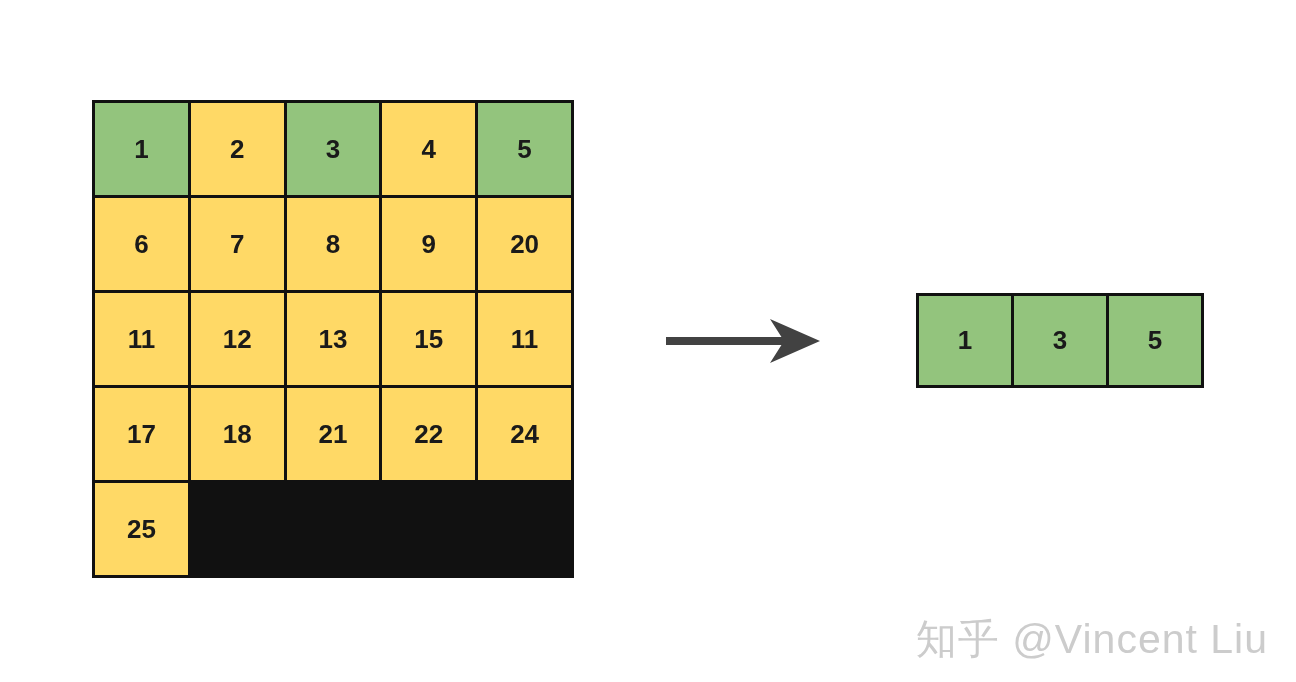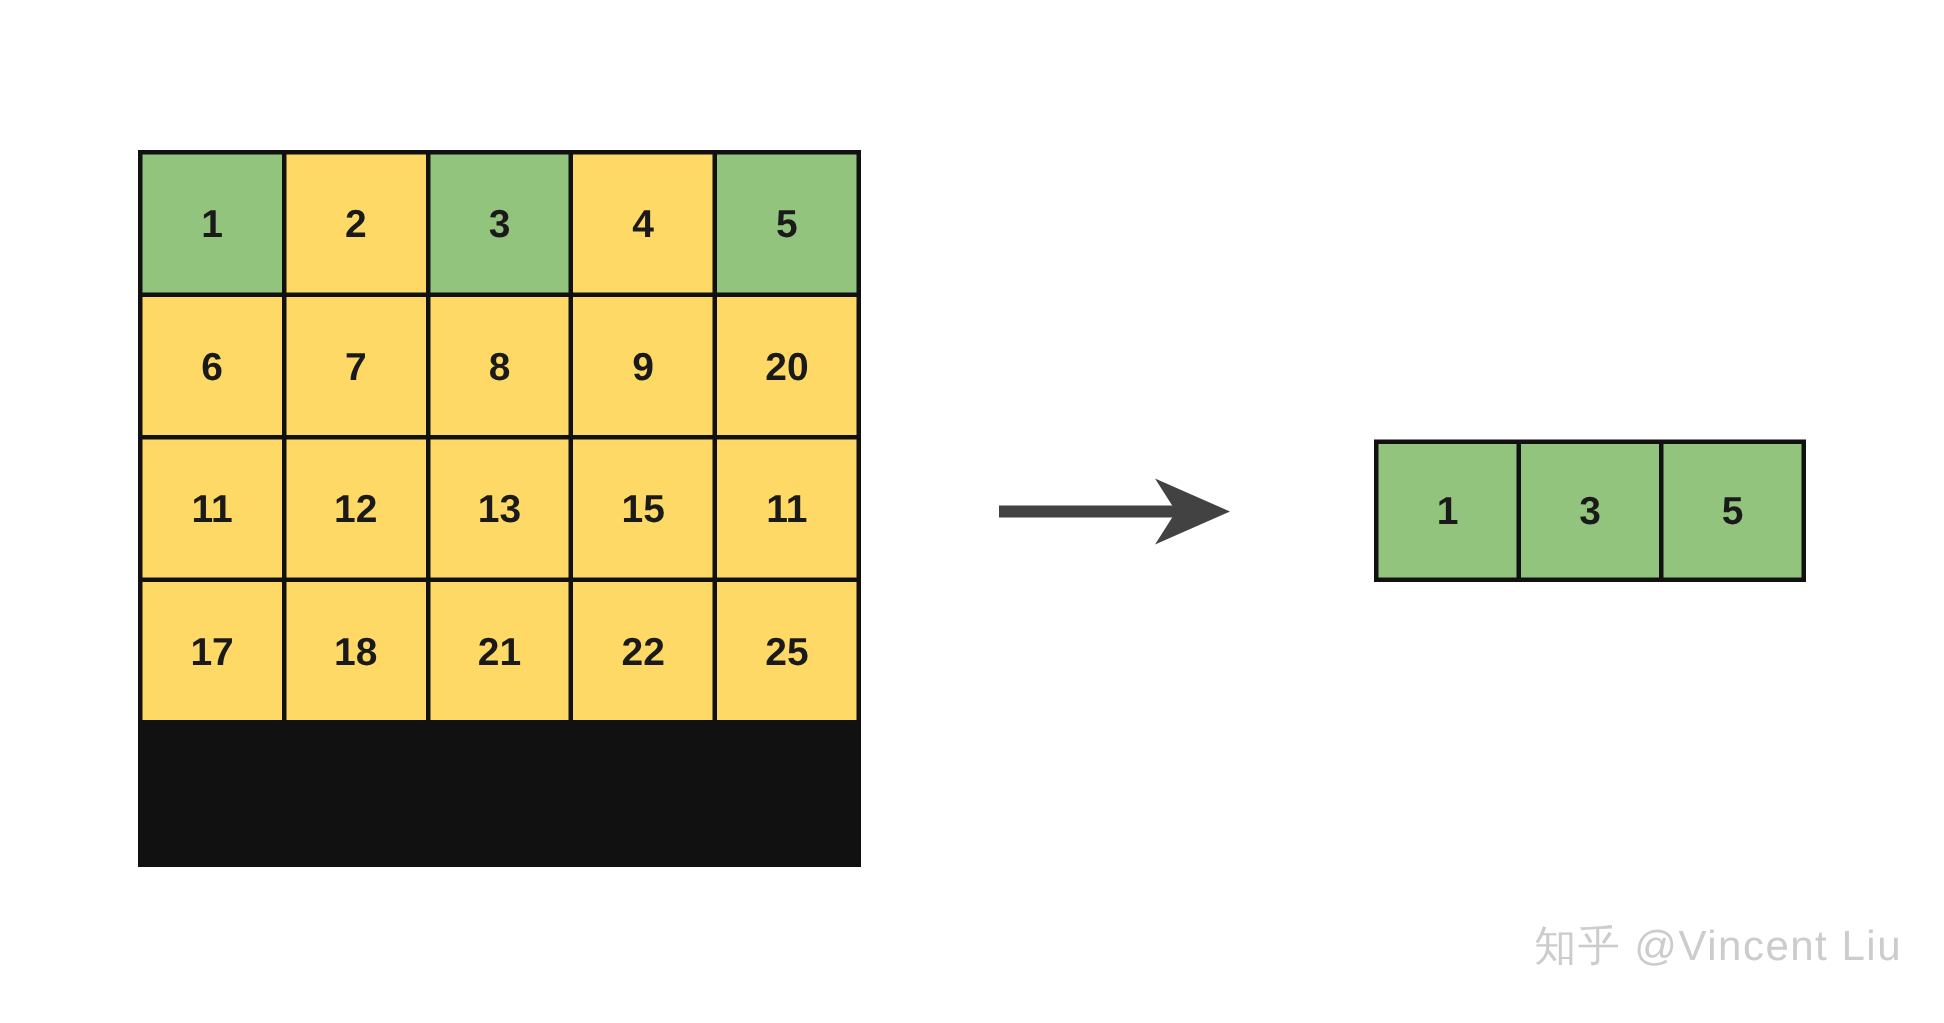--- a/index.html
+++ b/index.html
@@ -45,21 +45,21 @@
     background: var(--border, #111111);
   }
   .result .cell { background: var(--green, #93c47d); }
   .arrow {
     position: absolute;
     left: 658px; top: 316px;
   }
   .watermark {
     position: absolute;
     right: 28px; top: 612px;
-    font-size: 28px;
+    font-size: 41px;
     letter-spacing: 1px;
     color: var(--wm, #cccccc);
     white-space: nowrap;
   }
 </style>
 </head>
 <body>
 
 <div class="canvas">
 
@@ -76,20 +76,21 @@
       <div class="cell">20</div>
       <div class="cell">11</div>
       <div class="cell">12</div>
       <div class="cell">13</div>
       <div class="cell">15</div>
       <div class="cell">11</div>
       <div class="cell">17</div>
       <div class="cell">18</div>
       <div class="cell">21</div>
       <div class="cell">22</div>
+      <div class="cell">24</div>
       <div class="cell">25</div>
     </div>
 
   <svg class="arrow" width="170" height="50" viewBox="0 0 170 50">
     <line x1="8" y1="25" x2="128" y2="25" stroke-width="8" class="arrow-stroke" stroke="#424242"></line>
     <polygon points="112,3 162,25 112,47 126,25" class="arrow-fill" fill="#424242"></polygon>
   </svg>
 
   <div class="result" id="result">
       <div class="cell">1</div>

